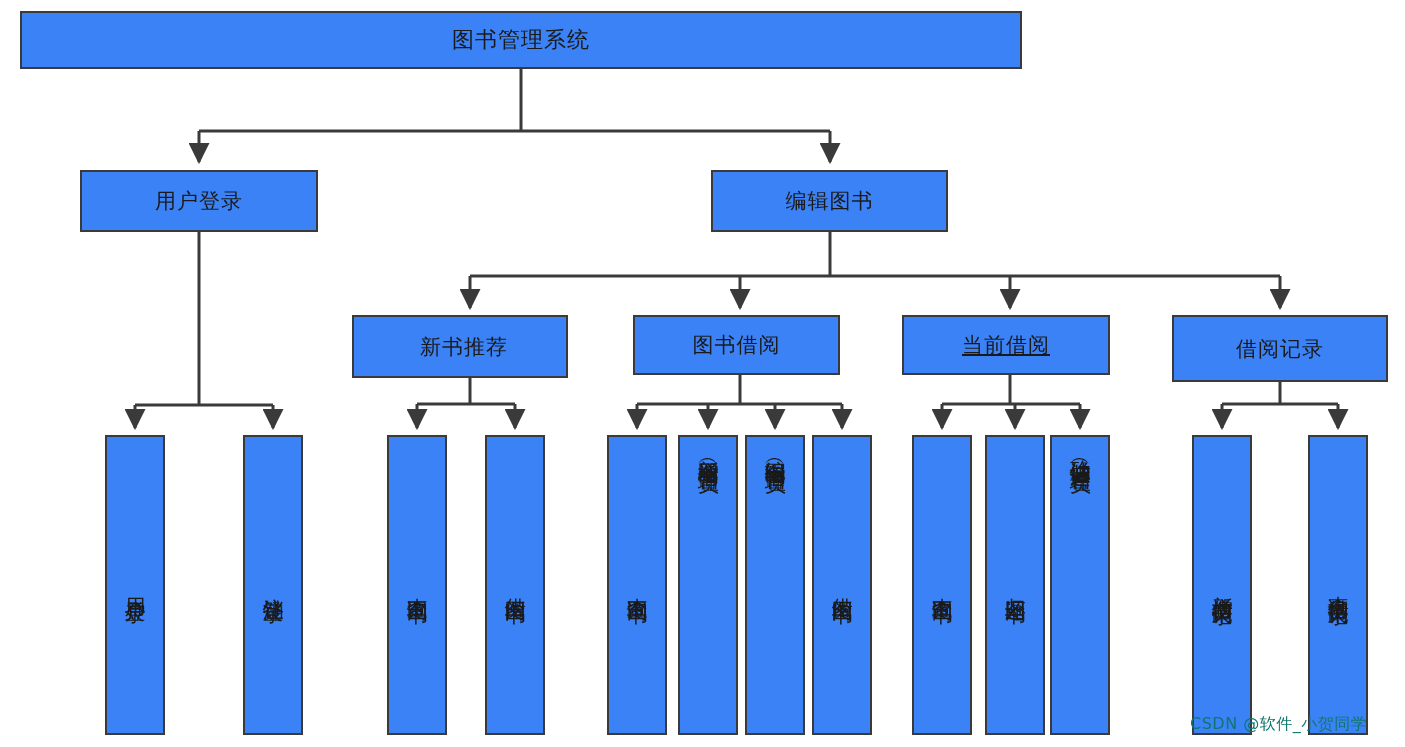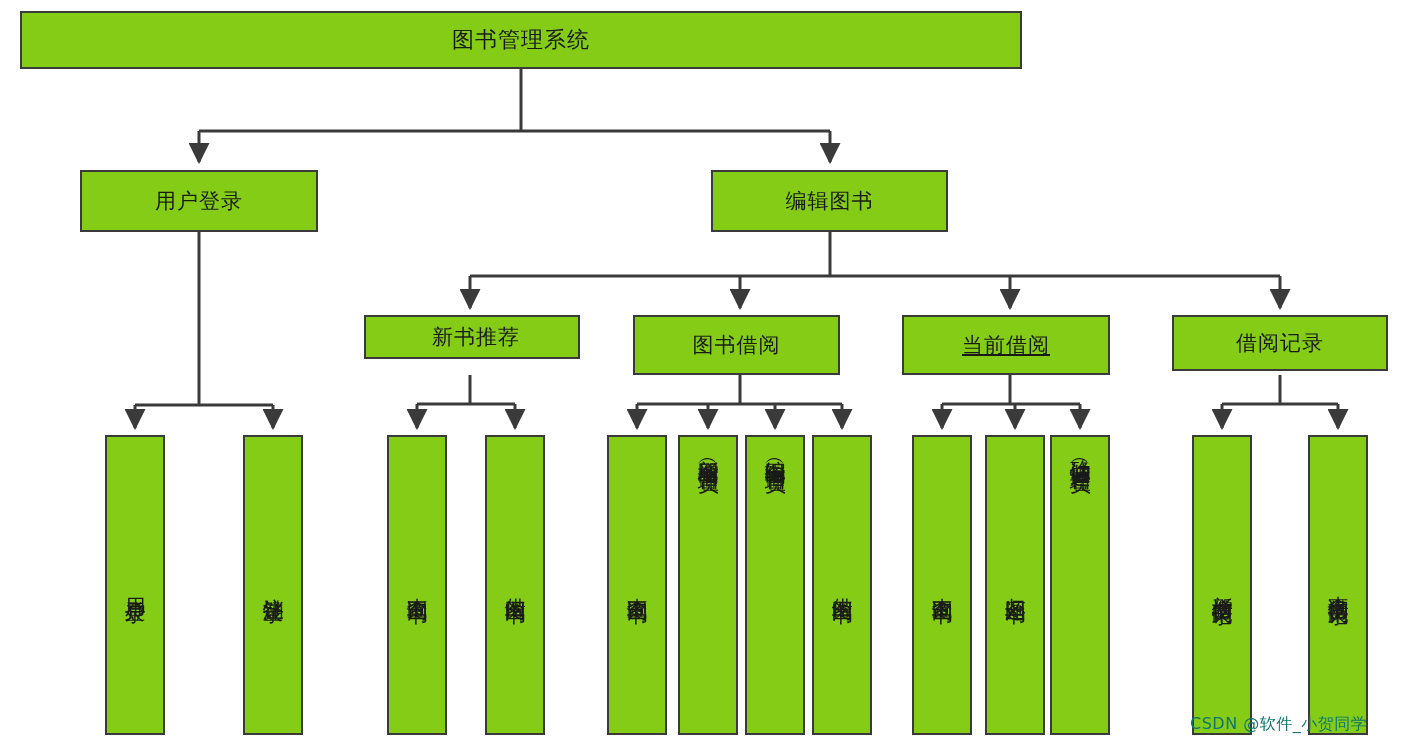--- a/index.html
+++ b/index.html
@@ -20,21 +20,21 @@
   }
   svg.connectors {
     position: absolute;
     left: 0; top: 0;
     width: 1405px; height: 747px;
     pointer-events: none;
   }
   .node {
     position: absolute;
     border: 2px solid #3a3a3a;
-    background: #84cc16;
+    background: #3b82f6;
     display: flex;
     align-items: center;
     justify-content: center;
     color: #1a1a1a;
   }
   .node.horiz {
     font-size: 21px;
     letter-spacing: 1px;
   }
   .node.root {
@@ -126,30 +126,30 @@
     <span>图书管理系统</span>
   </div>
 
   <div class="node horiz" style="left:80px; top:170px; width:238px; height:62px;">
     <span>用户登录</span>
   </div>
   <div class="node horiz" style="left:711px; top:170px; width:237px; height:62px;">
     <span>编辑图书</span>
   </div>
 
-  <div class="node horiz" style="left:364px; top:315px; width:216px; height:44px;padding-left:8px;">
+  <div class="node horiz" style="left:352px; top:315px; width:216px; height:63px;padding-left:8px;">
     <span>新书推荐</span>
   </div>
   <div class="node horiz" style="left:633px; top:315px; width:207px; height:60px;">
     <span>图书借阅</span>
   </div>
   <div class="node horiz" style="left:902px; top:315px; width:208px; height:60px;text-decoration:underline;">
     <span>当前借阅</span>
   </div>
-  <div class="node horiz" style="left:1172px; top:315px; width:216px; height:56px;">
+  <div class="node horiz" style="left:1172px; top:315px; width:216px; height:67px;">
     <span>借阅记录</span>
   </div>
 
   <div class="node leaf center-text" style="left:105px; top:435px; width:60px; height:300px;">
     <span class="leaf-text">用户登录</span>
   </div>
   <div class="node leaf center-text" style="left:243px; top:435px; width:60px; height:300px;">
     <span class="leaf-text">注销登录</span>
   </div>
 

